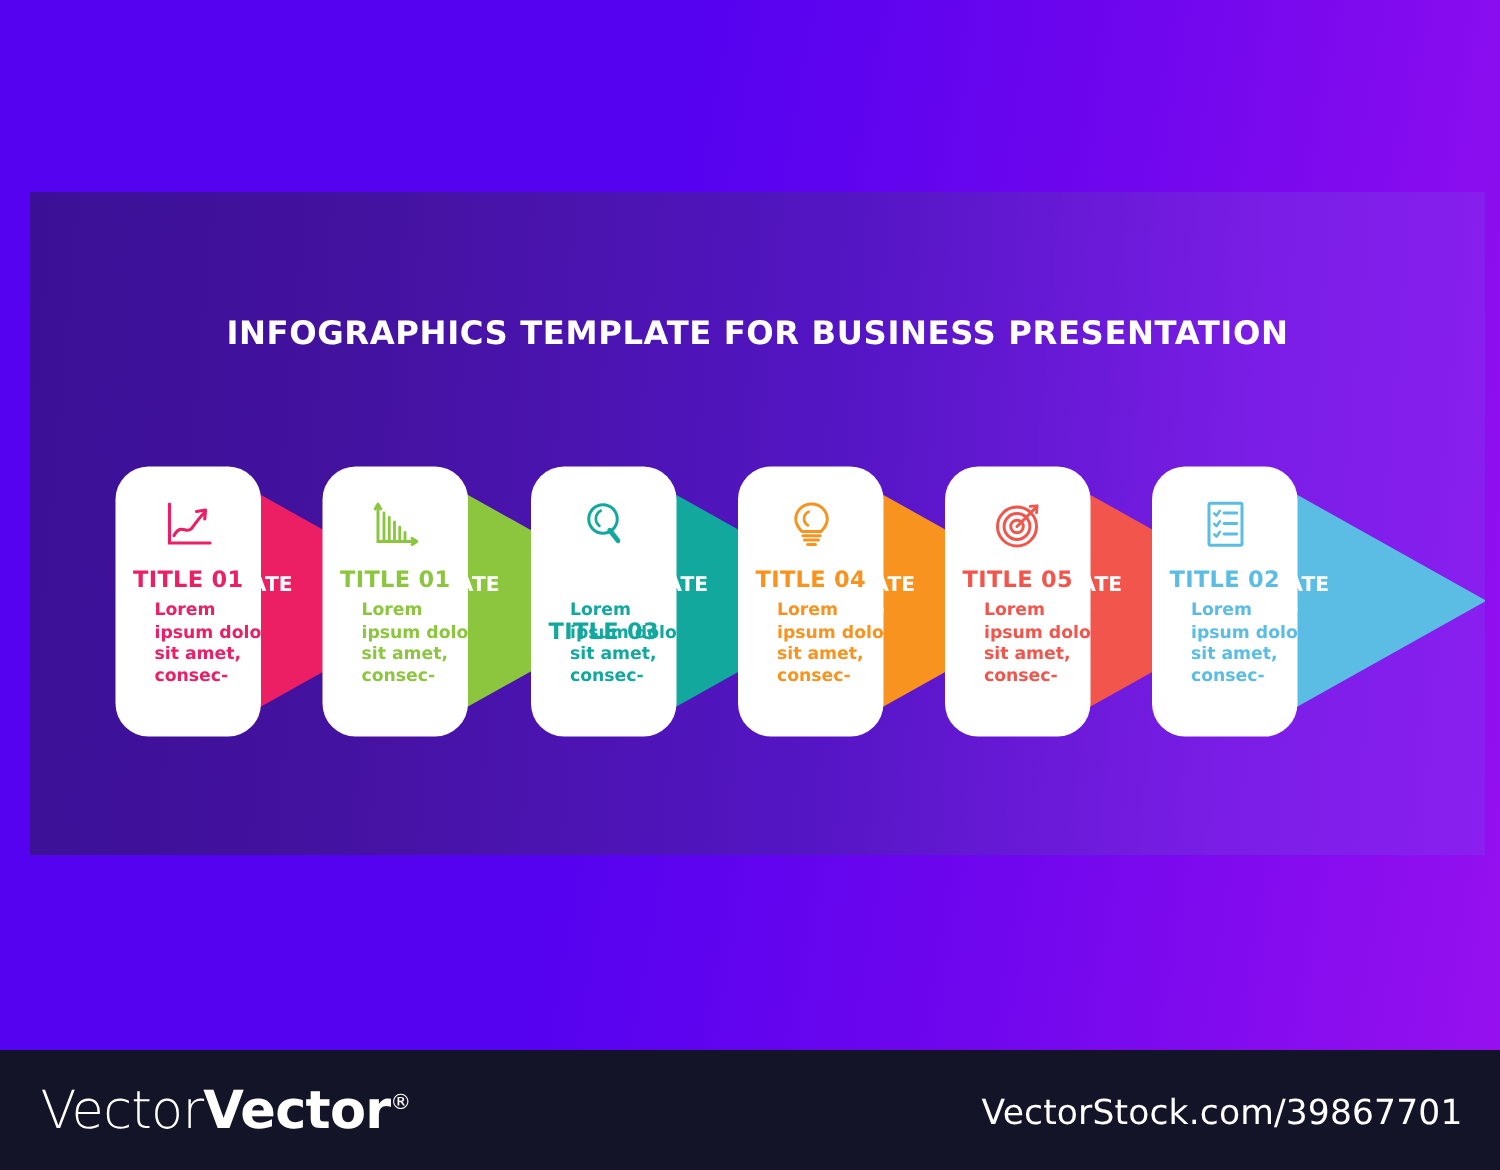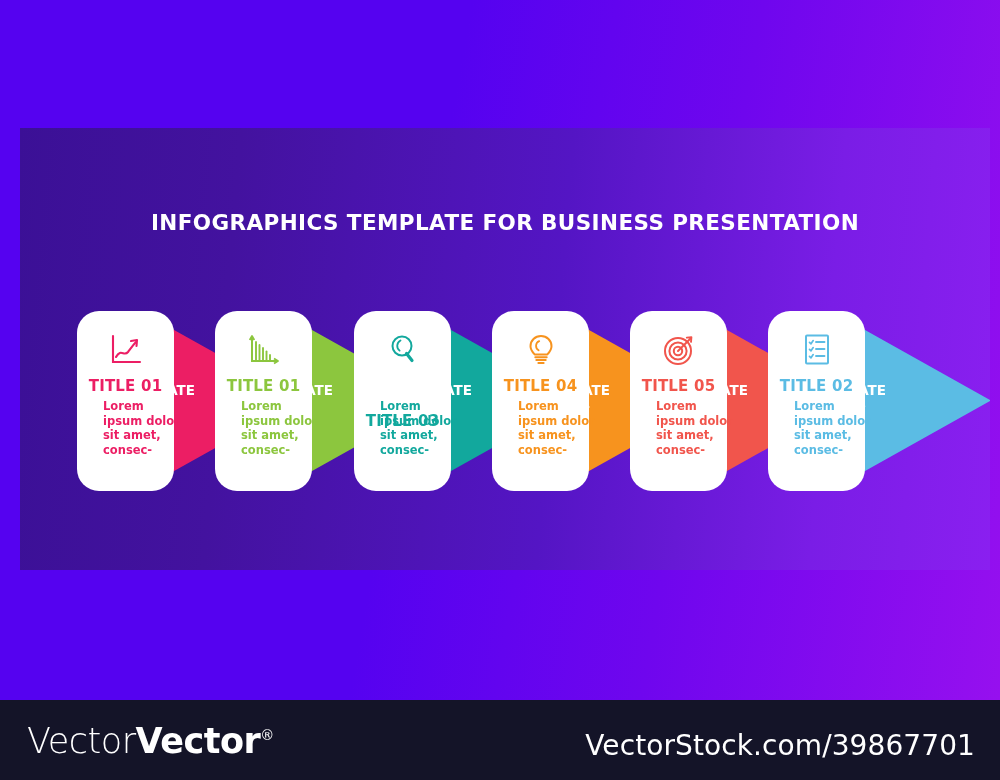--- a/index.html
+++ b/index.html
@@ -170,21 +170,21 @@
     font-size: 14px;
     vertical-align: super;
     font-weight: normal;
   }
 
   #wm-url {
     position: absolute;
     right: 25px;
     top: 29px;
     color: #ffffff;
-    font-size: 28px;
+    font-size: 23px;
     letter-spacing: 0.1px;
     white-space: nowrap;
     font-family: "DejaVu Sans", sans-serif;
   }
 </style>
 </head>
 <body>
 
 <div id="stage">
 

